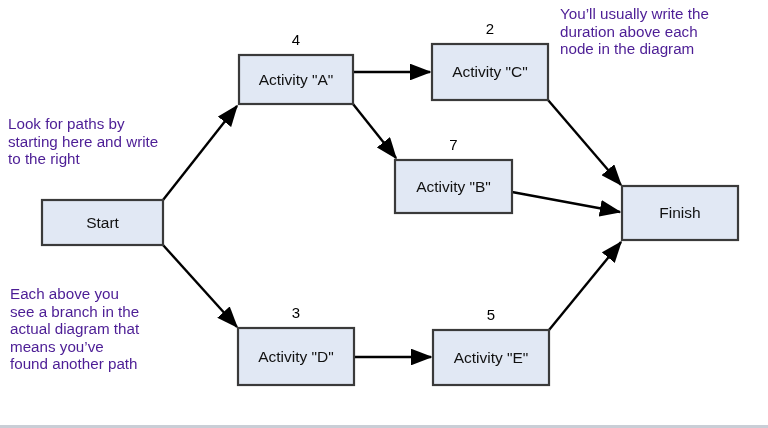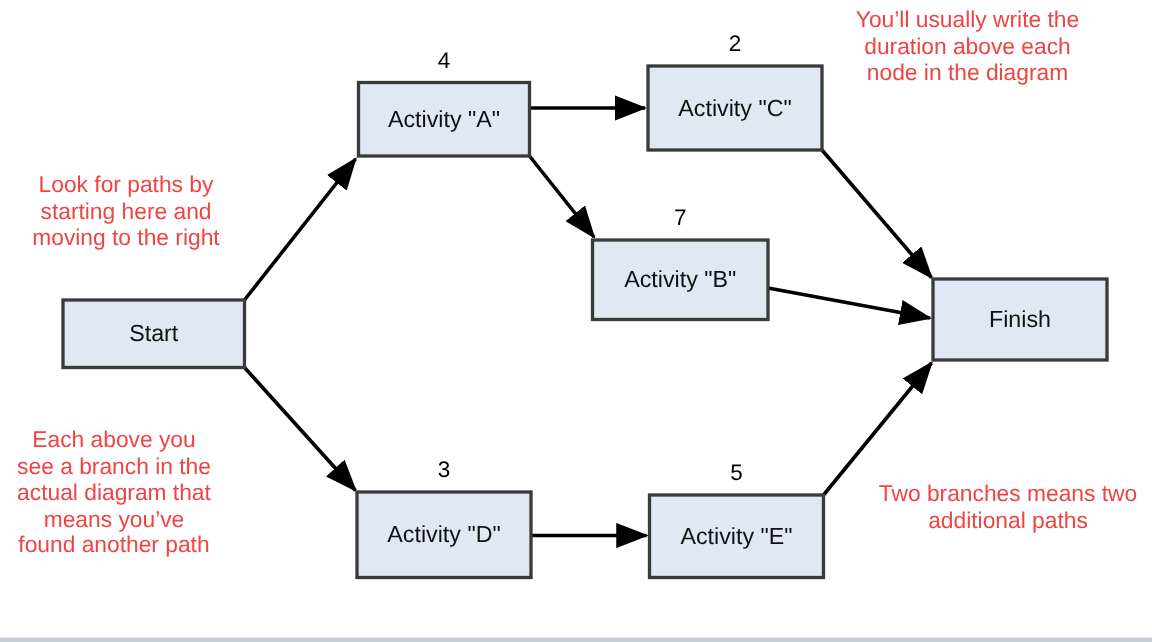--- a/index.html
+++ b/index.html
@@ -43,22 +43,21 @@
   .edge-line {
     stroke: #000000;
     stroke-width: 2.4;
     fill: none;
   }
   .annotation {
     position: absolute;
     font-family: "Liberation Sans", sans-serif;
     font-size: 15.2px;
     line-height: 17.6px;
-    color: #ef4444;
-    text-align: center;
+    color: #4c1d95;
     white-space: pre-line;
   }
   #ann-left-top   { left: 8px;   top: 115px; width: 152px; }
   #ann-left-bot   { left: 10px;  top: 285px; width: 132px; }
   #ann-right-top  { left: 560px; top: 5px;   width: 170px; }
   #ann-right-bot  { left: 583px; top: 321px; width: 178px; }
   .bottom-rule {
     position: absolute;
     left: 0;
     bottom: 0;
@@ -119,22 +118,21 @@
           <rect class="node-rect" x="433" y="330" width="116" height="55" fill="#e1e8f4" stroke="#3a3a3a"></rect>
           <text class="node-label" x="491" y="358.5" fill="#000000">Activity "E"</text>
         </g>
         <g>
           <rect class="node-rect" x="622" y="186" width="116" height="54" fill="#e1e8f4" stroke="#3a3a3a"></rect>
           <text class="node-label" x="680" y="214" fill="#000000">Finish</text>
         </g>
       </g>
   </svg>
 
-  <div class="annotation" id="ann-left-top">Look for paths by starting here and moving to the right</div>
+  <div class="annotation" id="ann-left-top">Look for paths by starting here and write to the right</div>
 
   <div class="annotation" id="ann-left-bot">Each above you see a branch in the actual diagram that means you’ve found another path</div>
 
   <div class="annotation" id="ann-right-top">You’ll usually write the duration above each node in the diagram</div>
 
-  <div class="annotation" id="ann-right-bot">Two branches means two additional paths</div>
 
   <div class="bottom-rule"></div>
 </div>
 
 </body></html>

